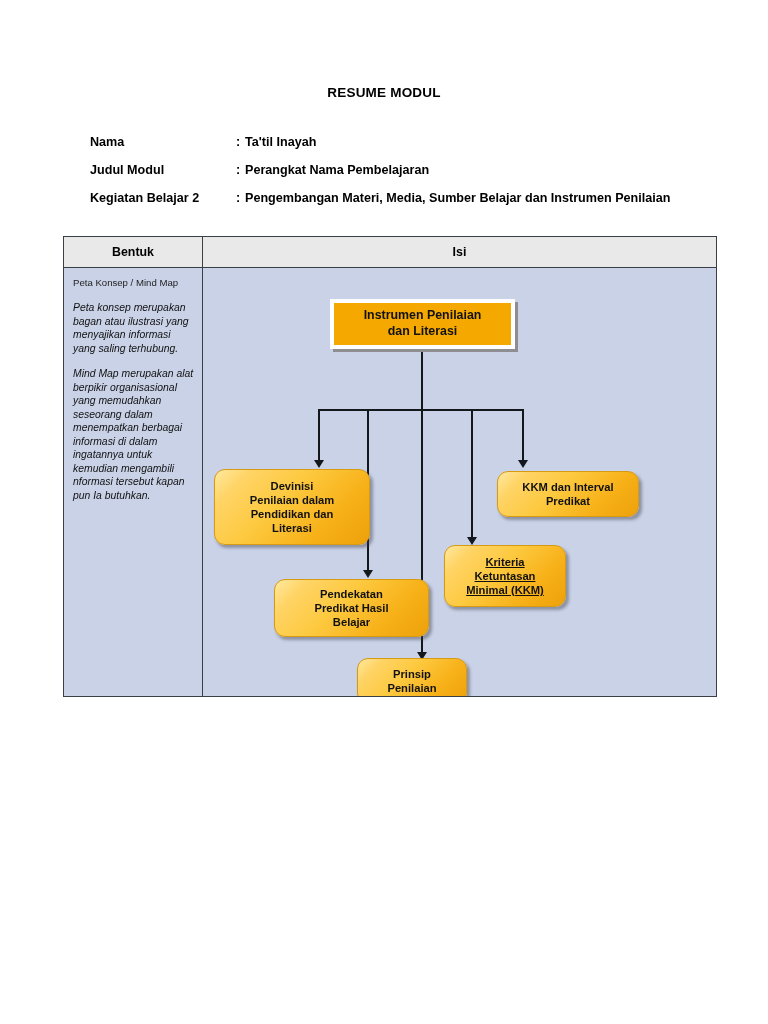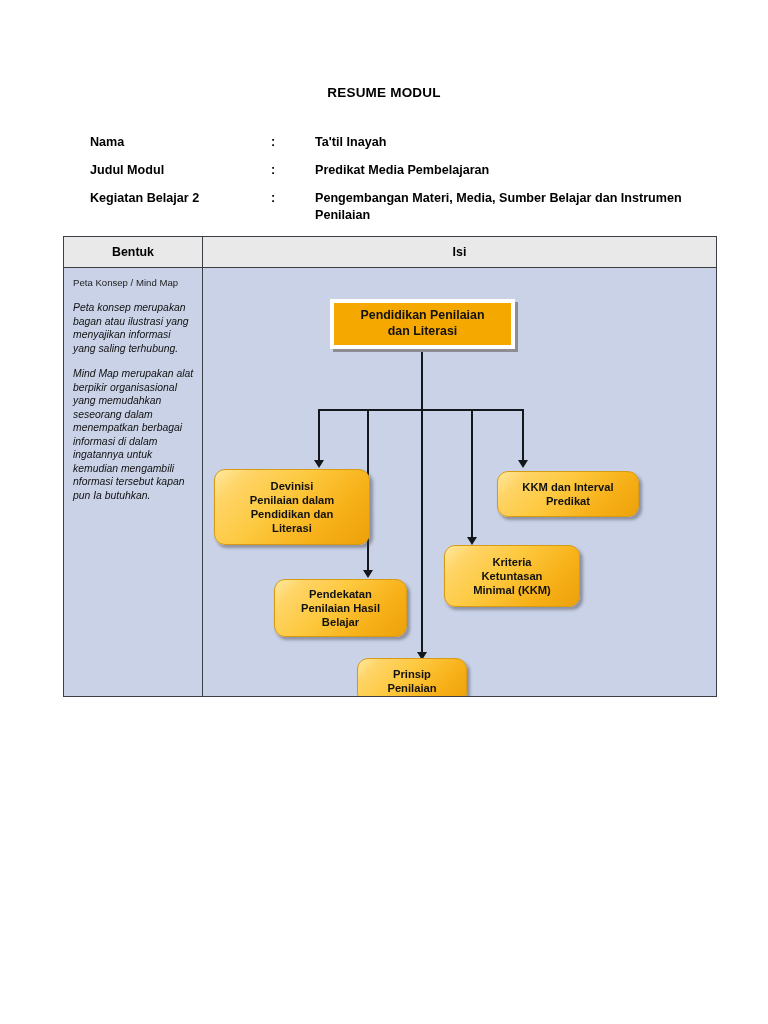--- a/index.html
+++ b/index.html
@@ -39,21 +39,20 @@
     top: 134px;
     width: 600px;
   }
   .meta-row {
     display: flex;
     align-items: flex-start;
     margin-bottom: 11px;
     font-size: 12.6px;
     font-weight: bold;
     line-height: 1.35;
-    gap: 35px;
   }
   .meta-label { width: 146px; flex: 0 0 146px; }
   .meta-sep   { width: 9px;  flex: 0 0 9px; }
   .meta-value { flex: 1 1 auto; }
 
   
   .tbl {
     position: absolute;
     left: 63px;
     top: 236px;
@@ -200,21 +199,21 @@
 
     <div class="meta-row">
       <span class="meta-label">Nama</span>
       <span class="meta-sep">:</span>
       <span class="meta-value">Ta'til Inayah</span>
     </div>
 
     <div class="meta-row">
       <span class="meta-label">Judul Modul</span>
       <span class="meta-sep">:</span>
-      <span class="meta-value">Predikat Media Pembelajaran</span>
+      <span class="meta-value">Perangkat Nama Pembelajaran</span>
     </div>
 
     <div class="meta-row">
       <span class="meta-label">Kegiatan Belajar 2</span>
       <span class="meta-sep">:</span>
       <span class="meta-value">Pengembangan Materi, Media, Sumber Belajar dan Instrumen Penilaian</span>
     </div>
 
   </div>
 
@@ -252,50 +251,50 @@
           <div class="arrow" style="left:214px; top:384px;"></div>
 
           <div class="ln ln-v" style="left:268px; top:141px; height:131px;"></div>
           <div class="arrow" style="left:264px; top:269px;"></div>
 
           <div class="ln ln-v" style="left:319px; top:141px; height:54px;"></div>
           <div class="arrow" style="left:315px; top:192px;"></div>
 
           <div class="node node-root" style="left:127px; top:31px; width:185px; height:50px;">
             <span class="node-label">
-              <span>Pendidikan Penilaian</span><br>
+              <span>Instrumen Penilaian</span><br>
               <span>dan Literasi</span>
             </span>
           </div>
 
           <div class="node node-child" style="left:11px; top:201px; width:156px; height:76px;">
             <span class="node-label">
               <span>Devinisi</span><br>
               <span>Penilaian dalam</span><br>
               <span>Pendidikan dan</span><br>
               <span>Literasi</span>
             </span>
           </div>
 
-          <div class="node node-child" style="left:71px; top:311px; width:133px; height:58px;">
+          <div class="node node-child" style="left:71px; top:311px; width:155px; height:58px;">
             <span class="node-label">
               <span>Pendekatan</span><br>
-              <span>Penilaian Hasil</span><br>
+              <span>Predikat Hasil</span><br>
               <span>Belajar</span>
             </span>
           </div>
 
           <div class="node node-child" style="left:154px; top:390px; width:110px; height:46px;">
             <span class="node-label">
               <span>Prinsip</span><br>
               <span>Penilaian</span>
             </span>
           </div>
 
-          <div class="node node-child" style="left:241px; top:277px; width:136px; height:62px;">
+          <div class="node node-child" style="left:241px; top:277px; width:122px; height:62px;text-decoration:underline;">
             <span class="node-label">
               <span>Kriteria</span><br>
               <span>Ketuntasan</span><br>
               <span>Minimal (KKM)</span>
             </span>
           </div>
 
           <div class="node node-child" style="left:294px; top:203px; width:142px; height:46px;">
             <span class="node-label">
               <span>KKM dan Interval</span><br>

